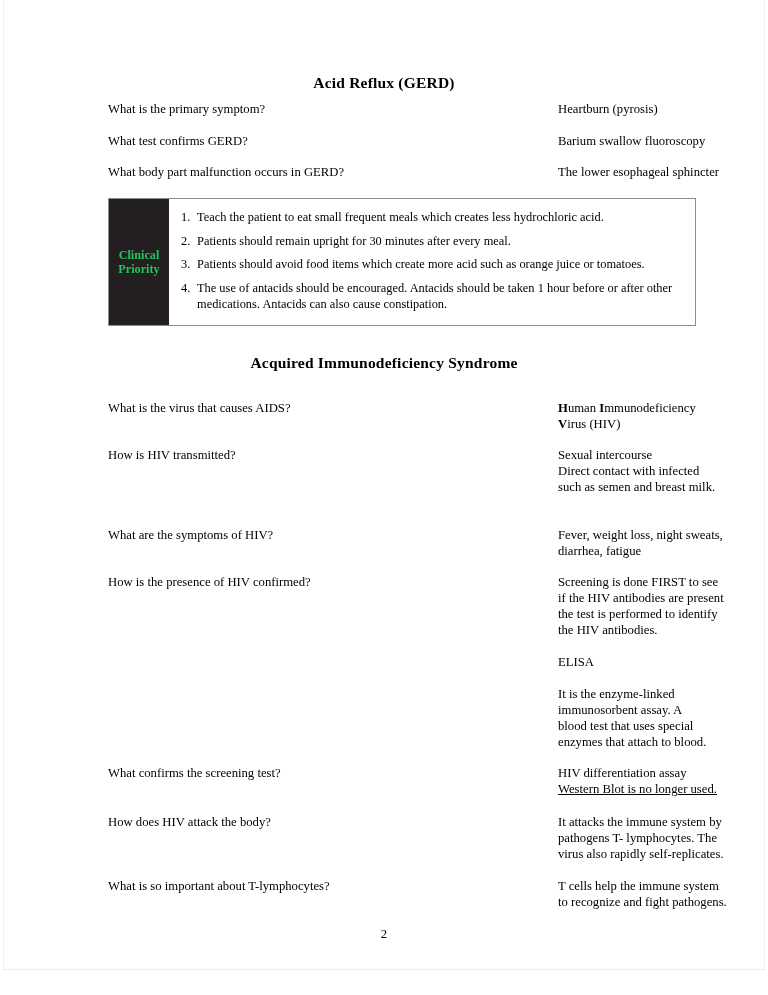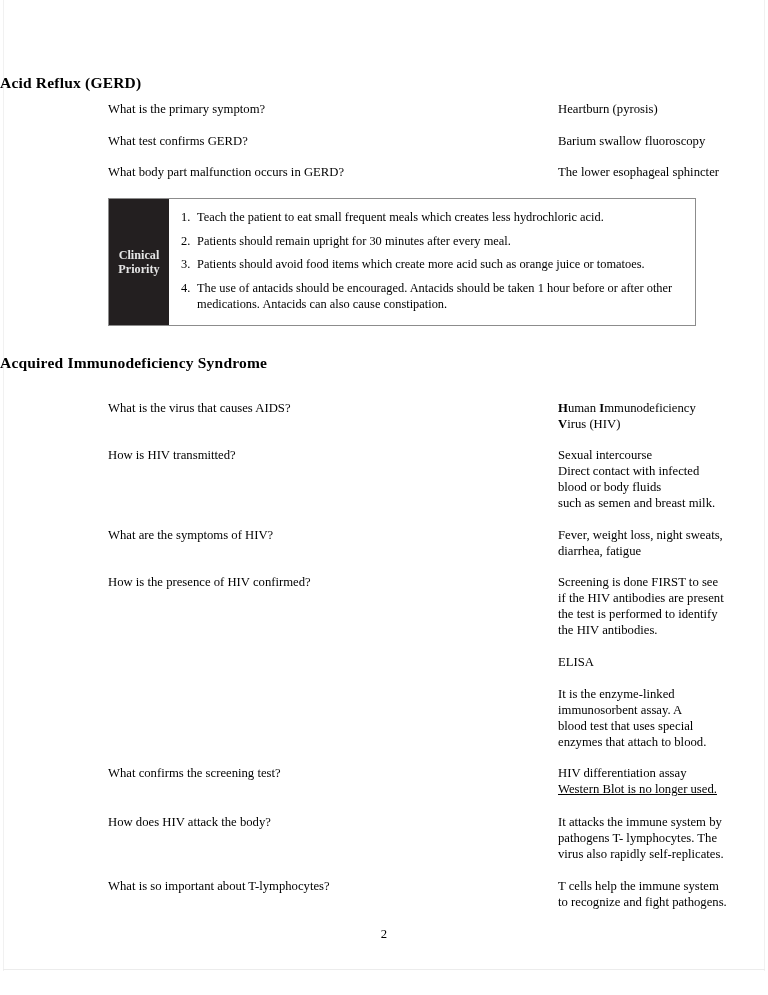--- a/index.html
+++ b/index.html
@@ -23,21 +23,21 @@
     background: #ffffff;
     box-sizing: border-box;
   }
   #page-edge-left   { position:absolute; left:3px;  top:0;    width:1px;  height:971px; background:#f1f1f1; }
   #page-edge-right  { position:absolute; right:3px; top:0;    width:1px;  height:971px; background:#f1f1f1; }
   #page-edge-bottom { position:absolute; left:3px;  top:969px; width:762px; height:1px; background:#ececec; }
   #page-edge-below  { position:absolute; left:0;    top:971px; width:768px; height:24px; background:#ffffff; }
 
   
   .doc-heading {
-    text-align: left;
+    text-align: center;
     font-weight: bold;
     font-size: 15.5px;
     letter-spacing: 0.2px;
   }
   #heading-gerd { position: absolute; left: 0; top: 64px; width: 768px; }
   #heading-aids { position: absolute; left: 0; top: 344px; width: 768px; }
 
   
   .qa-section { position: absolute; left: 0; width: 768px; }
   .qa-row {
@@ -139,21 +139,21 @@
         <div class="qa-q">What test confirms GERD?</div>
         <div class="qa-a">Barium swallow fluoroscopy</div>
       </div>
       <div class="qa-row" style="position: absolute; left: 0px; top: 164px; width: 620px; height: 16px;">
         <div class="qa-q">What body part malfunction occurs in GERD?</div>
         <div class="qa-a">The lower esophageal sphincter</div>
       </div>
     </div>
 
   <div id="clinical-box" style="border-color: rgb(140, 140, 140);">
-    <div id="clinical-label" style="background: rgb(35, 31, 32); color: #e5e5e5;">
+    <div id="clinical-label" style="background: rgb(35, 31, 32); color: #22c55e;">
       <span>
         <span>Clinical</span><br>
         <span>Priority</span>
       </span>
     </div>
     <div id="clinical-list">
         <div class="cp-item"><span class="cp-num">1.</span><span>Teach the patient to eat small frequent meals which creates less hydrochloric acid.</span></div>
         <div class="cp-item"><span class="cp-num">2.</span><span>Patients should remain upright for 30 minutes after every meal.</span></div>
         <div class="cp-item"><span class="cp-num">3.</span><span>Patients should avoid food items which create more acid such as orange juice or tomatoes.</span></div>
         <div class="cp-item"><span class="cp-num">4.</span><span>The use of antacids should be encouraged. Antacids should be taken 1 hour before or after other medications. Antacids can also cause constipation.</span></div>
@@ -168,21 +168,20 @@
         <div class="qa-a">
           <div><span class="lead">H</span><span>uman </span><span class="lead">I</span><span>mmunodeficiency</span></div>
           <div><span class="lead">V</span><span>irus (HIV)</span></div>
         </div>
       </div>
       <div class="qa-row" style="position: absolute; left: 0px; top: 447px; width: 768px; height: 16px; padding-left: 28px;">
         <div class="qa-q">How is HIV transmitted?</div>
         <div class="qa-a">
           <div><span>Sexual intercourse</span></div>
           <div><span>Direct contact with infected</span></div>
-          <div><span>blood or body fluids</span></div>
           <div><span>such as semen and breast milk.</span></div>
         </div>
       </div>
       <div class="qa-row" style="position: absolute; left: 0px; top: 527px; width: 768px; height: 16px;">
         <div class="qa-q">What are the symptoms of HIV?</div>
         <div class="qa-a">
           <div><span>Fever, weight loss, night sweats,</span></div>
           <div><span>diarrhea, fatigue</span></div>
         </div>
       </div>

